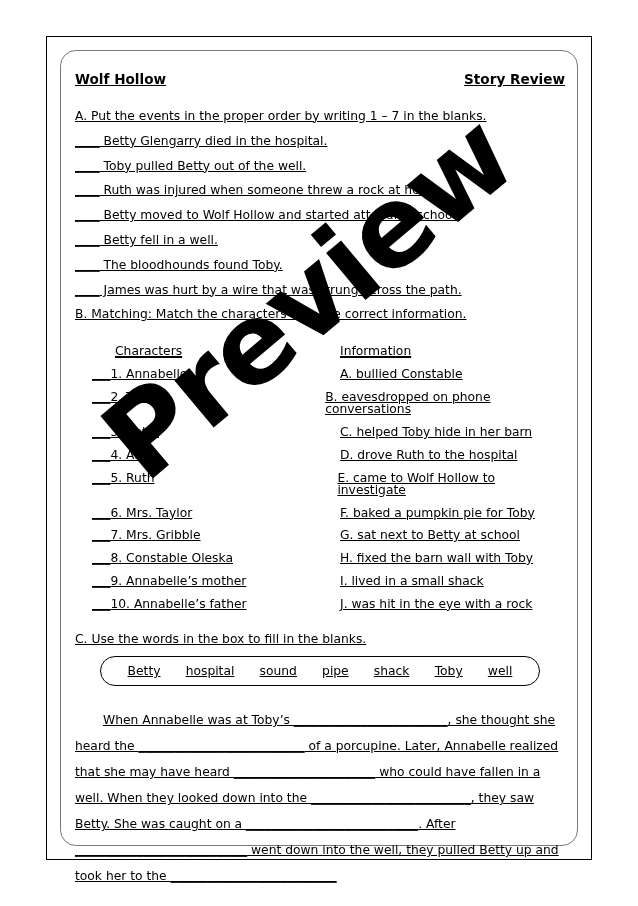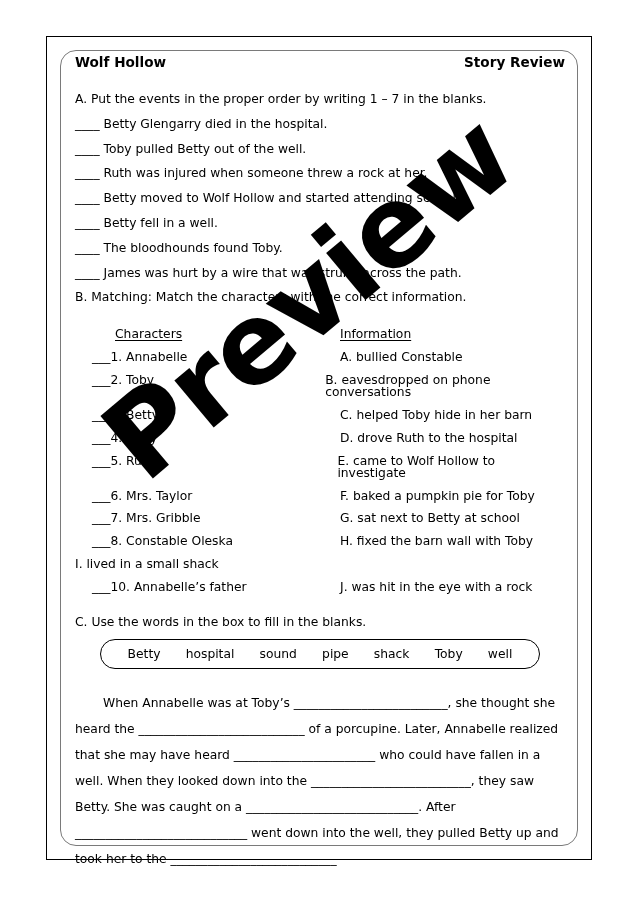--- a/index.html
+++ b/index.html
@@ -35,25 +35,26 @@
     border: 1px solid #7a7a7a;
     border-radius: 16px;
     box-sizing: border-box;
     background: transparent;
   }
 
   
   #content {
     position: absolute;
     left: 75px;
-    top: 56px;
+    top: 73px;
     width: 490px;
     font-size: 12.3px;
     line-height: 1;
     z-index: 3;
+    text-decoration: underline;
   }
 
   .header-row {
     display: flex;
     justify-content: space-between;
     align-items: baseline;
     font-weight: bold;
     font-size: 13.6px;
     margin-bottom: 23px;
   }
@@ -208,20 +209,21 @@
       </div>
       <div class="match-row">
         <div class="col-a"><span>___</span><span>7. Mrs. Gribble</span></div>
         <div class="col-b">G. sat next to Betty at school</div>
       </div>
       <div class="match-row">
         <div class="col-a"><span>___</span><span>8. Constable Oleska</span></div>
         <div class="col-b">H. fixed the barn wall with Toby</div>
       </div>
       <div class="match-row">
+        <div class="col-a"><span>___</span><span>9. Annabelle’s mother</span></div>
         <div class="col-b">I. lived in a small shack</div>
       </div>
       <div class="match-row">
         <div class="col-a"><span>___</span><span>10. Annabelle’s father</span></div>
         <div class="col-b">J. was hit in the eye with a rock</div>
       </div>
     </div>
 
   <div class="section-c-prompt">C. Use the words in the box to fill in the blanks.</div>
 

